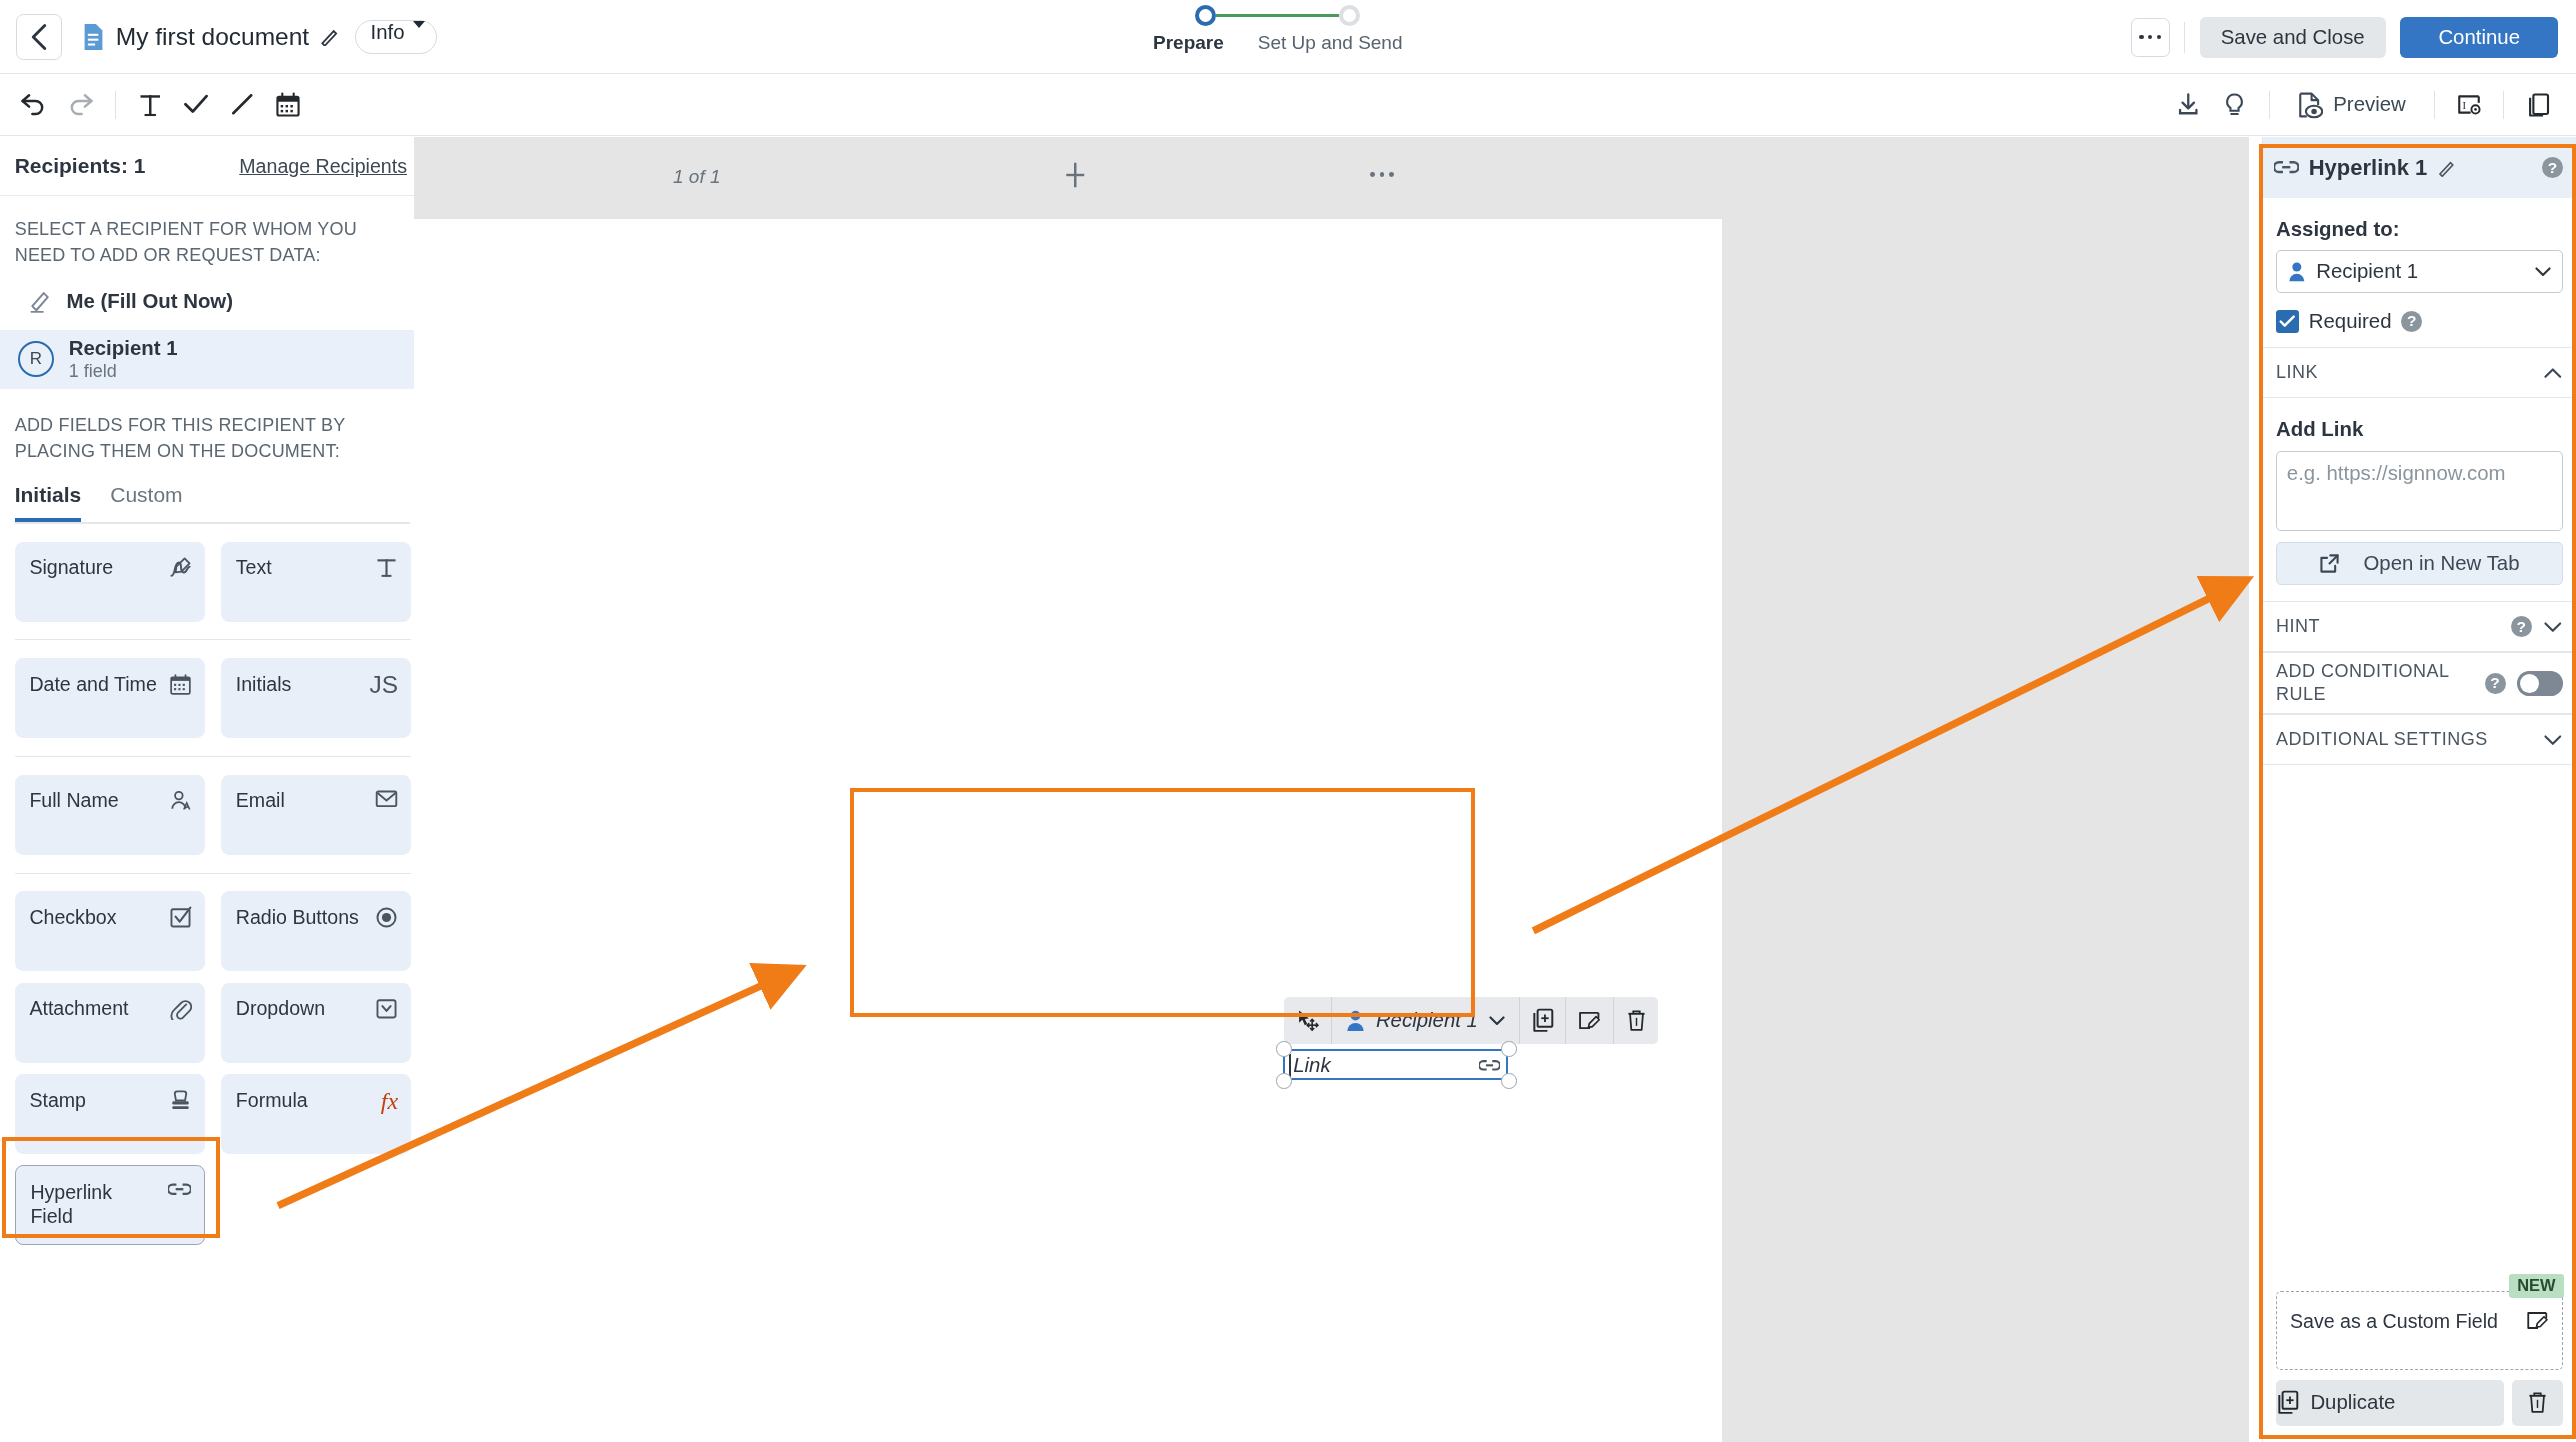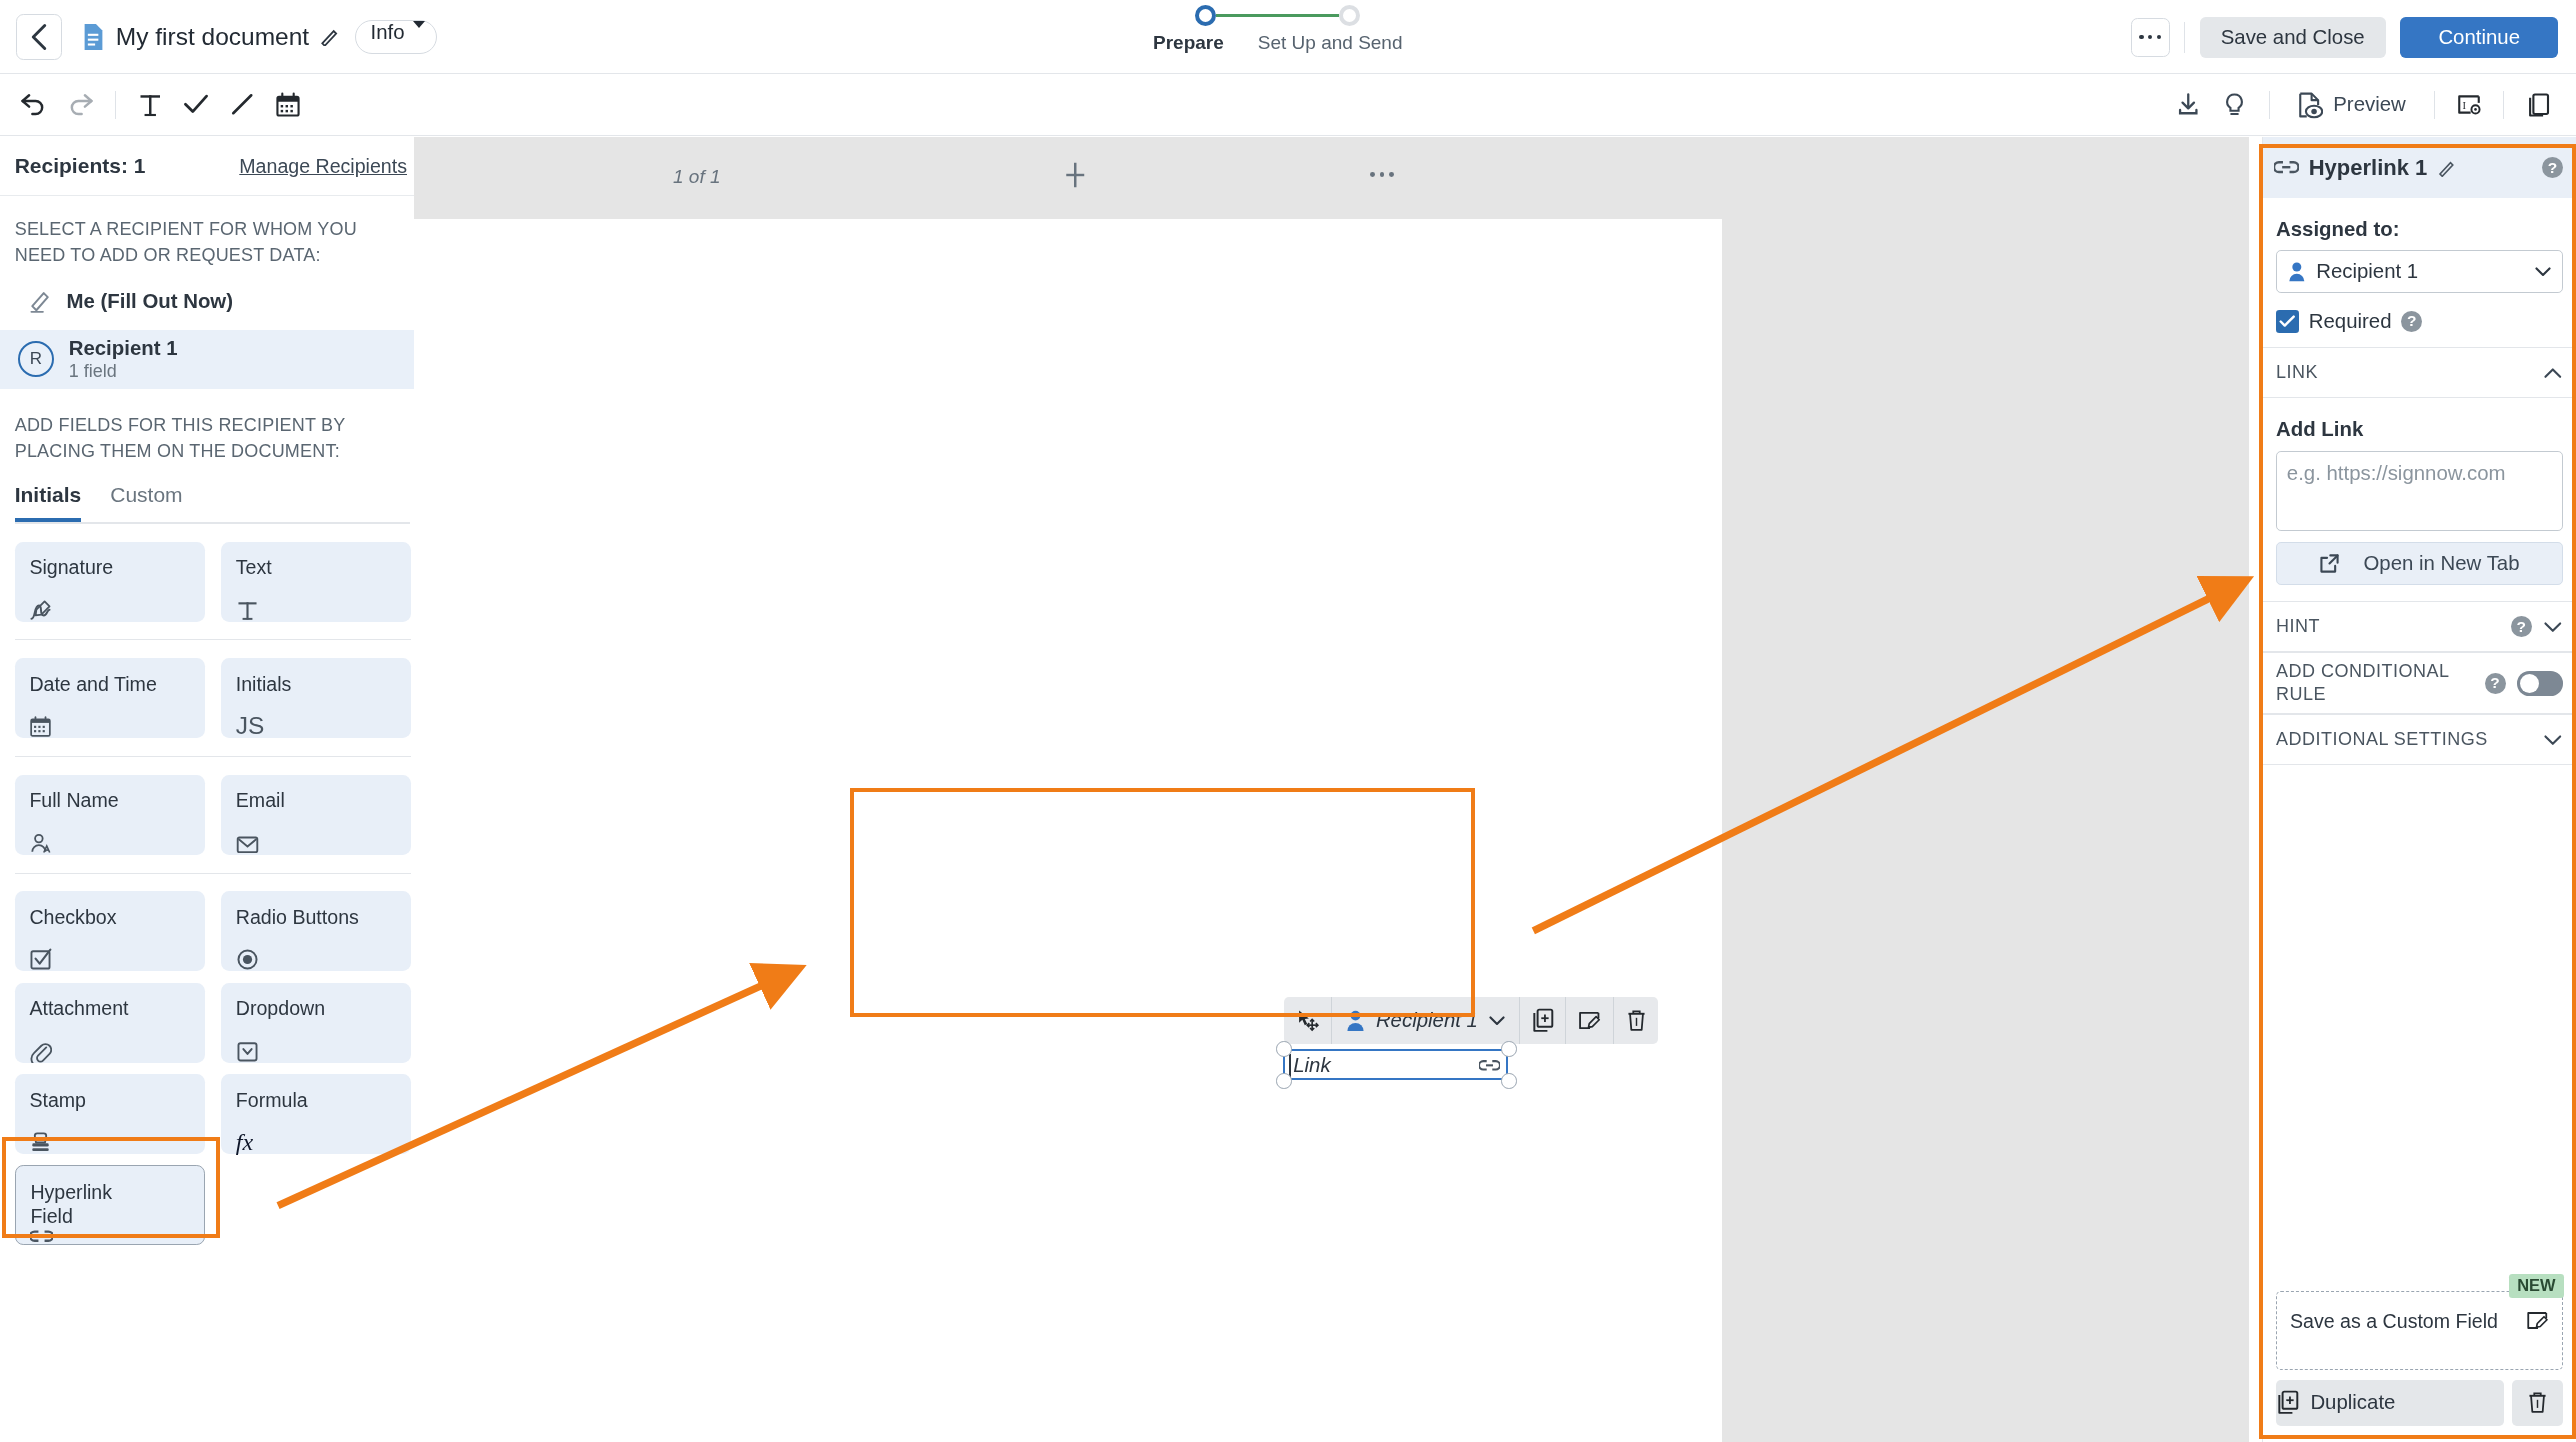--- a/index.html
+++ b/index.html
@@ -143,21 +143,21 @@
   .tabs { display: flex; margin: 18px 0 0 14.7px; gap: 29px; position: relative; }
   .tab { font-size: 21px; padding-bottom: 11.4px; cursor: pointer; color:#6a757f; }
   .tab.active { color: #2d3640; font-weight: 700; border-bottom: 4.1px solid #2b6cb0; }
   .field-grid {
     display: grid; grid-template-columns: 190px 190px; gap: 11.4px 16.4px;
     margin: 18px 14.7px 0 14.7px;
   }
   .field-tile {
     height: 80px; background: #e8eff8; border-radius: 8.2px;
     display: flex; align-items: flex-start; justify-content: space-between;
-    padding: 14.7px 13px 0 14.7px; cursor: grab; flex-direction: column;
+    padding: 14.7px 13px 0 14.7px; cursor: grab;
   }
   .field-tile .ft-lbl { font-size: 19.6px; color: #2d3640; line-height: 1.2; }
   .field-sep { grid-column: 1 / -1; height: 0.8px; background: #e3e6ea; margin: 6.5px 0; }
   .hl-tile {
     border: 1.6px solid #9aa5b1; background: #e8eff8;
   }
 
   
   .canvas {
     position: absolute; top: 137px; left: 414px; width: 1835px; height: 1305px;
@@ -568,21 +568,21 @@
     <div class="field-tile">
       <span class="ft-lbl">Stamp</span>
       <svg width="23" height="23" viewBox="0 0 28 28">
         <path d="M10 3 h8 a3 3 0 0 1 3 3 l-1.5 8 h-11 L7 6 a3 3 0 0 1 3 -3z" fill="none" stroke="#4a5560" stroke-width="2.2" stroke-linejoin="round"></path>
         <rect x="4" y="15" width="20" height="4" rx="1.6" fill="#4a5560"></rect>
         <rect x="4" y="21" width="20" height="3.4" rx="1.4" fill="#4a5560"></rect>
       </svg>
     </div>
     <div class="field-tile">
       <span class="ft-lbl">Formula</span>
-      <span style="font-size:24px;color:#0f172a;font-style:italic;font-family:'Liberation Serif',serif;line-height:1;margin-top:16px;">fx</span>
+      <span style="font-size:24px;color:#c2410c;font-style:italic;font-family:'Liberation Serif',serif;line-height:1;">fx</span>
     </div>
 
     <div class="field-tile hl-tile">
       <span class="ft-lbl" style="max-width:106px;">Hyperlink Field</span>
       <svg width="23" height="16.4" viewBox="0 0 30 20">
         <path d="M11 4 H6 a6 6 0 0 0 0 12 h5" fill="none" stroke="#4a5560" stroke-width="3"></path>
         <path d="M19 4 h5 a6 6 0 0 1 0 12 h-5" fill="none" stroke="#4a5560" stroke-width="3"></path>
         <line x1="10" y1="10" x2="20" y2="10" stroke="#4a5560" stroke-width="3"></line>
       </svg>
     </div>

